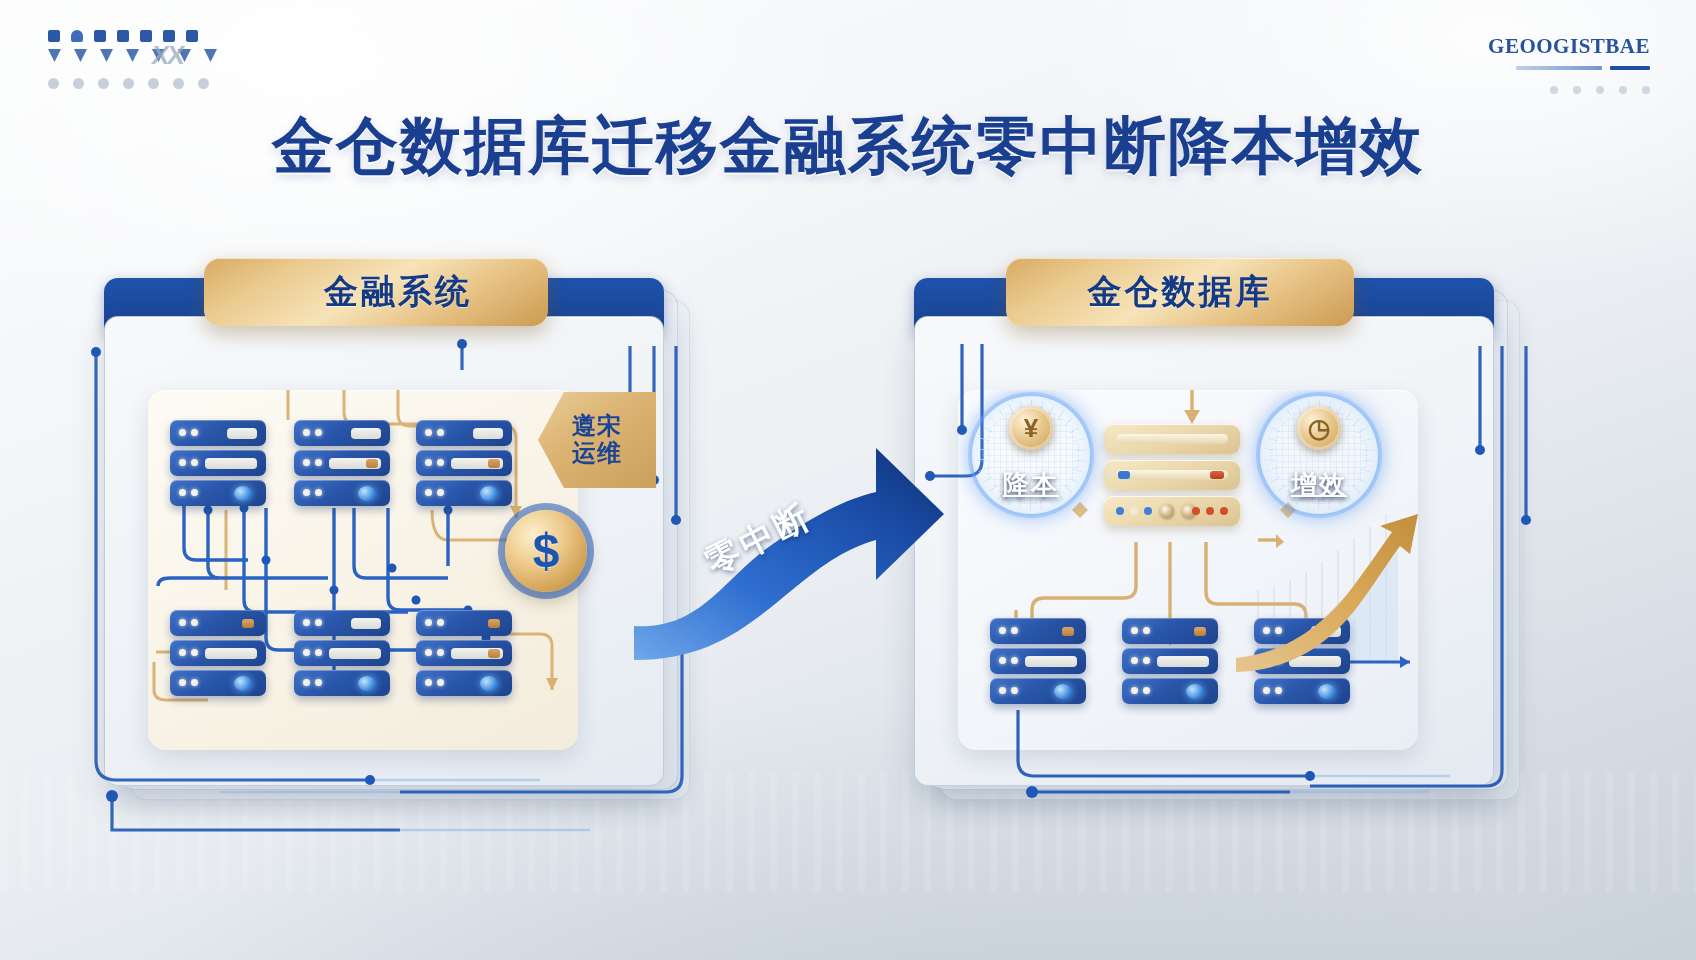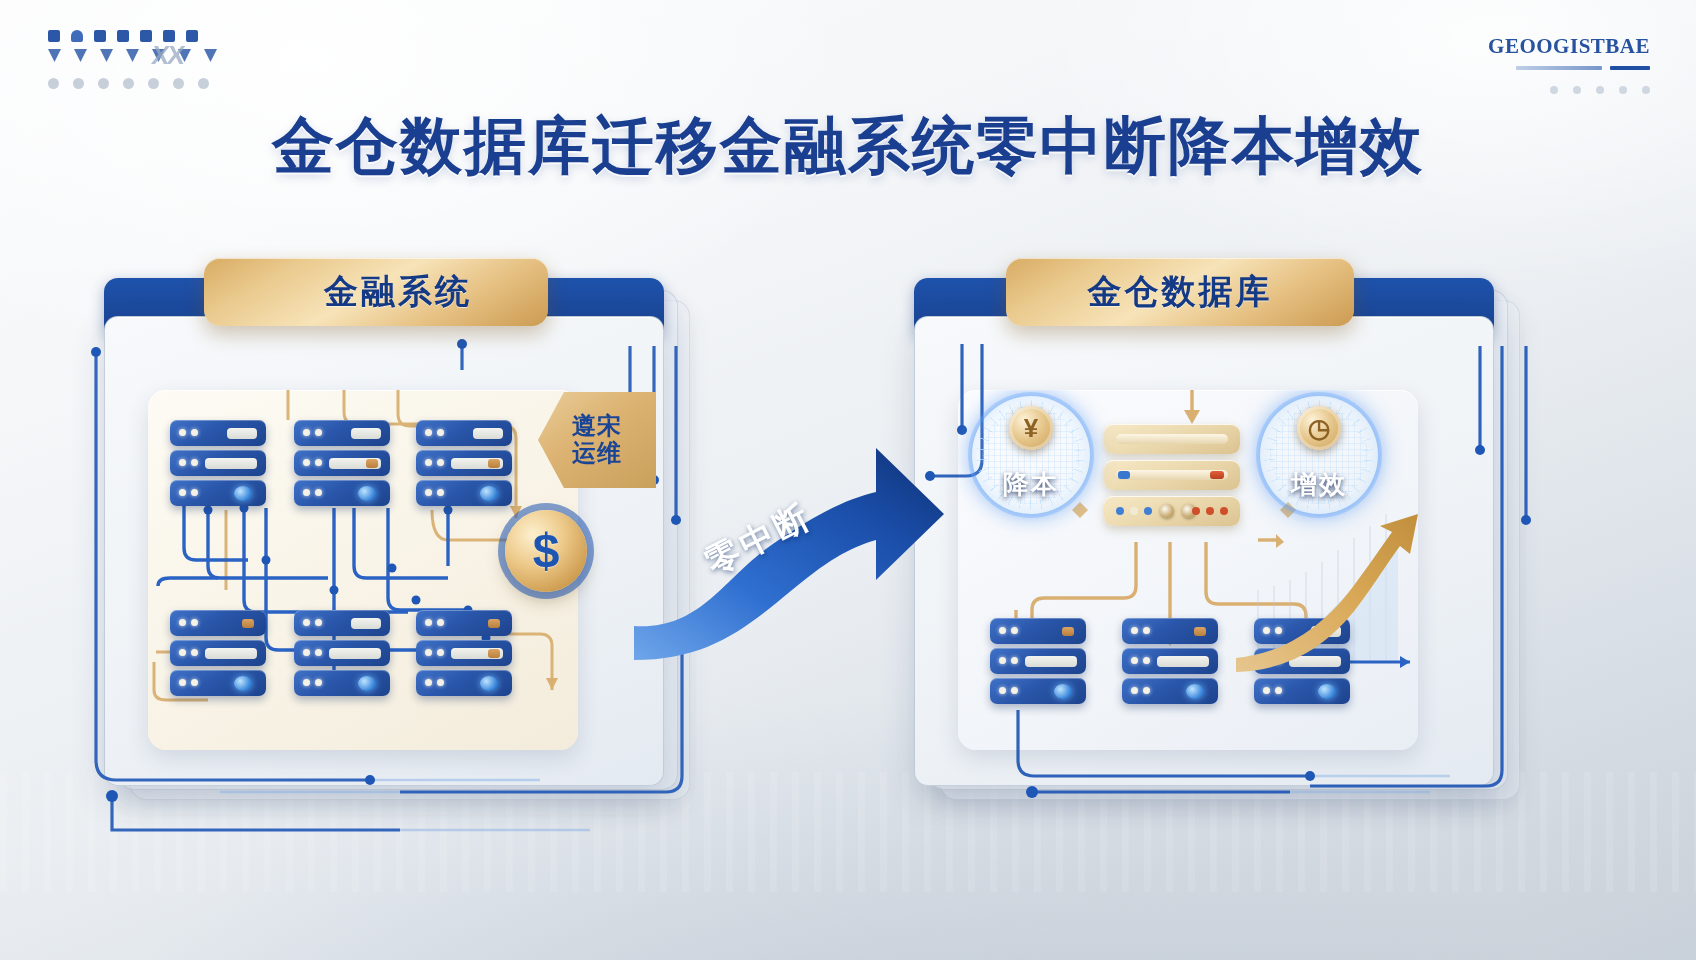--- a/index.html
+++ b/index.html
@@ -180,21 +180,21 @@
             mask:radial-gradient(circle, transparent 44px, #000 45px); }
   .kpi .icon{
     position:absolute; top:10px; left:50%; transform:translateX(-50%);
     width:44px;height:44px;border-radius:50%;
     background:radial-gradient(circle at 35% 32%, #fdf2d6, #e7c78d 45%, #c99d54 100%);
     display:flex;align-items:center;justify-content:center;
     box-shadow:0 3px 9px rgba(70,50,15,.4), inset 0 0 0 3px rgba(255,255,255,.35);
   }
   .kpi .icon b{ font-size:26px; color:#8c6325; font-weight:900; line-height:1; }
   .kpi .lab{ position:relative; font-size:26px; font-weight:900; color:#fff; letter-spacing:2px;
-             text-shadow:0 2px 5px rgba(0,20,70,.75); }
+             text-shadow:0 2px 5px rgba(0,20,70,.75);text-decoration:underline; }
 
   
   .appliance{
     position:absolute; width:136px; z-index:5;
   }
   .appliance .row{
     height:30px; border-radius:9px; margin-bottom:6px; position:relative;
     background:linear-gradient(160deg,#f7e8c6 0%, #eddcb2 40%, #dcc391 100%);
     box-shadow:0 4px 10px rgba(120,95,45,.26), inset 0 1px 0 rgba(255,255,255,.8);
   }

